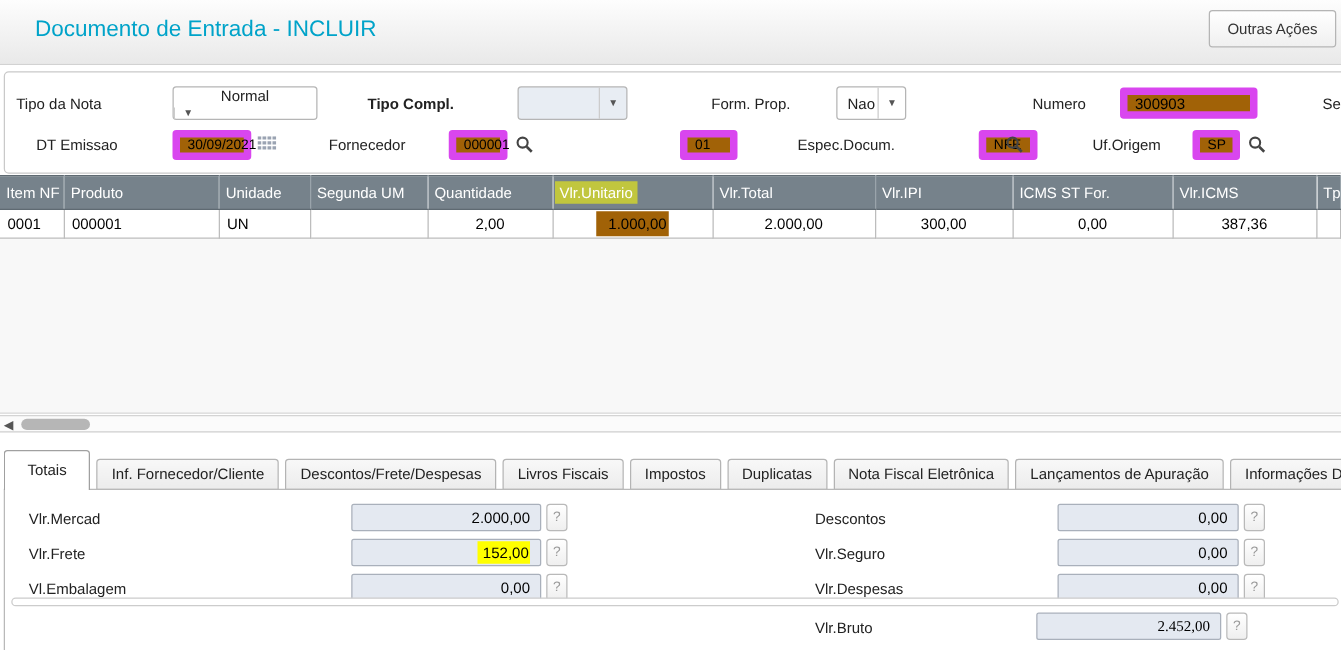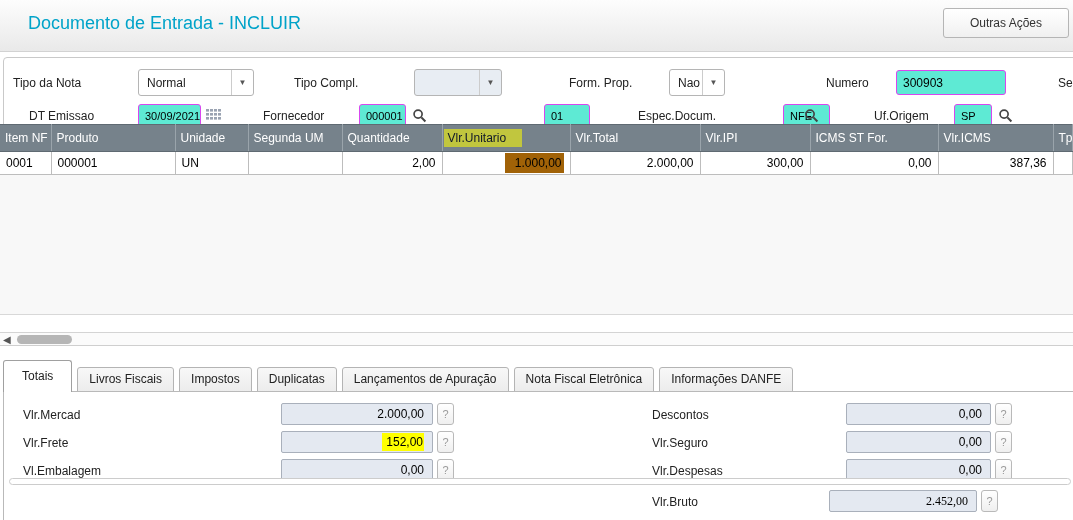--- a/index.html
+++ b/index.html
@@ -4,54 +4,54 @@
 <style>
   * { margin:0; padding:0; box-sizing:border-box; }
   html,body { width:1073px; height:520px; overflow:hidden; background:#fff;
     font-family:"Liberation Sans", sans-serif; font-size:12px; color:#222; }
   .stage { position:relative; width:1073px; height:380px; }
 
   
   .titlebar { position:absolute; left:0; top:0; width:1073px; height:52px;
     background:linear-gradient(#fdfdfd,#e9e9e9); border-bottom:1px solid #d2d2d2; }
   .page-title { position:absolute; left:28px; top:13px; font-size:18px; color:#00a3c9; }
-  .btn-outras { position:absolute; right:4px; top:8px; height:30px; padding:0 26px;
+  .btn-outras { position:absolute; right:4px; top:8px; height:30px; padding:0 14px;
     background:linear-gradient(#ffffff,#f0f0f0); border:1px solid #b5b5b5; border-radius:3px;
     font-size:12px; color:#333; line-height:28px; cursor:pointer; }
 
   
   .form-panel { position:absolute; left:3px; top:57px; width:1085px; height:82px;
     background:#fff; border:1px solid #c9c9c9; border-radius:4px; }
   .flabel { position:absolute; color:#222; white-space:nowrap; }
   .select { position:absolute; height:27px; background:#fff; border:1px solid #b5b5b5;
     border-radius:3px; display:flex; align-items:center; }
   .select .sel-val { flex:1; padding:0 8px; white-space:nowrap; overflow:hidden; }
   .select .sel-arrow { width:22px; align-self:stretch; border-left:1px solid #ccc;
     display:flex; align-items:center; justify-content:center; font-size:8px; color:#555; }
   .select.disabled { background:#e8edf3; }
-  .tinput { position:absolute; height:25px; background:#5eead4; border:1px solid #d946ef;
+  .tinput { position:absolute; height:25px; background:#a16207; border:6px solid #d946ef;
     border-radius:3px; padding:0 6px; font-size:12px; color:#000; display:flex; align-items:center; }
   .tinput.small { height:24px; font-size:11px; }
   .icon-btn { position:absolute; width:18px; height:18px; display:flex; align-items:center;
     justify-content:center; cursor:pointer; background:transparent; border:none; }
 
   
-  .grid-wrap { position:absolute; left:0; top:124px; width:1073px; height:191px;
+  .grid-wrap { position:absolute; left:0; top:140px; width:1073px; height:191px;
     background:#f8f8f8; border-bottom:1px solid #d8d8d8; }
   table.grid { border-collapse:collapse; table-layout:fixed; width:1073px; }
   table.grid th { height:27px; background:#76828b; color:#fff; font-weight:normal;
     text-align:left; padding:0 5px; border-right:1px solid #9aa4ab;
     border-top:1px solid #5f6a72; border-bottom:1px solid #5f6a72;
     white-space:nowrap; overflow:hidden; font-size:12px; }
   table.grid td { height:23px; background:#fff; color:#000; padding:0 6px;
     border-right:1px solid #bdbdbd; border-bottom:1px solid #bdbdbd;
     white-space:nowrap; overflow:hidden; font-size:12px; }
-  table.grid td.num { text-align:right; }
-  .hl-head { background:rgba(255,255,0,0.55); color:#0f172a; display:inline-block;
-    padding:2px 16px 2px 4px; margin-left:-4px; }
+  table.grid td.num { text-align:center; }
+  .hl-head { background:rgba(255,255,0,0.55); color:#ffffff; display:inline-block;
+    padding:2px 4px 2px 4px; margin-left:-4px; }
   td.hl-cell { background:linear-gradient(to right, #fff 0, #fff 38%, #ffff00 38%); }
   .hl-val { background:#a16207; padding:3px 2px 3px 10px; }
 
   
   .hscroll { position:absolute; left:0; top:332px; width:1073px; height:14px;
     background:#fbfbfb; border-top:1px solid #d4d4d4; border-bottom:1px solid #cfcfcf; }
   .hscroll .arrow-left { position:absolute; left:3px; top:1px; font-size:10px; color:#555; cursor:pointer; }
   .hscroll .thumb { position:absolute; left:17px; top:2px; width:55px; height:9px;
     background:#b6b6b6; border-radius:5px; cursor:pointer; }
 
@@ -84,25 +84,25 @@
 <div class="stage">
 
   <div class="titlebar">
     <div class="page-title">Documento de Entrada - INCLUIR</div>
     <button class="btn-outras">Outras Ações</button>
   </div>
 
   <div class="form-panel">
 
     <span class="flabel" style="left:9px; top:18px;">Tipo da Nota</span>
-    <div class="select" style="left:134px; top:11px; width:116px;">
+    <div class="select" style="left:134px; top:11px; width:116px;flex-direction:column;">
       <span class="sel-val">Normal</span>
       <span class="sel-arrow">▼</span>
     </div>
-    <span class="flabel" style="left:290px; top:18px;">Tipo Compl.</span>
+    <span class="flabel" style="left:290px; top:18px;font-weight:bold;">Tipo Compl.</span>
     <div class="select disabled" style="left:410px; top:11px; width:88px;">
       <span class="sel-val"></span>
       <span class="sel-arrow">▼</span>
     </div>
     <span class="flabel" style="left:565px; top:18px;">Form. Prop.</span>
     <div class="select" style="left:665px; top:11px; width:56px;">
       <span class="sel-val">Nao</span>
       <span class="sel-arrow">▼</span>
     </div>
     <span class="flabel" style="left:782px; top:18px;margin-left:40px;">Numero</span>
@@ -204,25 +204,27 @@
     </table>
   </div>
 
   <div class="hscroll">
     <span class="arrow-left">◀</span>
     <div class="thumb"></div>
   </div>
 
   <div class="tabs">
     <div class="tab active">Totais</div>
+    <div class="tab">Inf. Fornecedor/Cliente</div>
+    <div class="tab">Descontos/Frete/Despesas</div>
     <div class="tab">Livros Fiscais</div>
     <div class="tab">Impostos</div>
     <div class="tab">Duplicatas</div>
+    <div class="tab">Nota Fiscal Eletrônica</div>
     <div class="tab">Lançamentos de Apuração</div>
-    <div class="tab">Nota Fiscal Eletrônica</div>
     <div class="tab">Informações DANFE</div>
 
   </div>
 
   <div class="totals-panel">
 
     <span class="vlabel" style="left:19px; top:16px;">Vlr.Mercad</span>
     <div class="vinput" style="left:277px; top:11px; width:152px;">2.000,00</div>
     <button class="help-btn" style="left:433px; top:11px;">?</button>
     <span class="vlabel" style="left:648px; top:16px;">Descontos</span>

